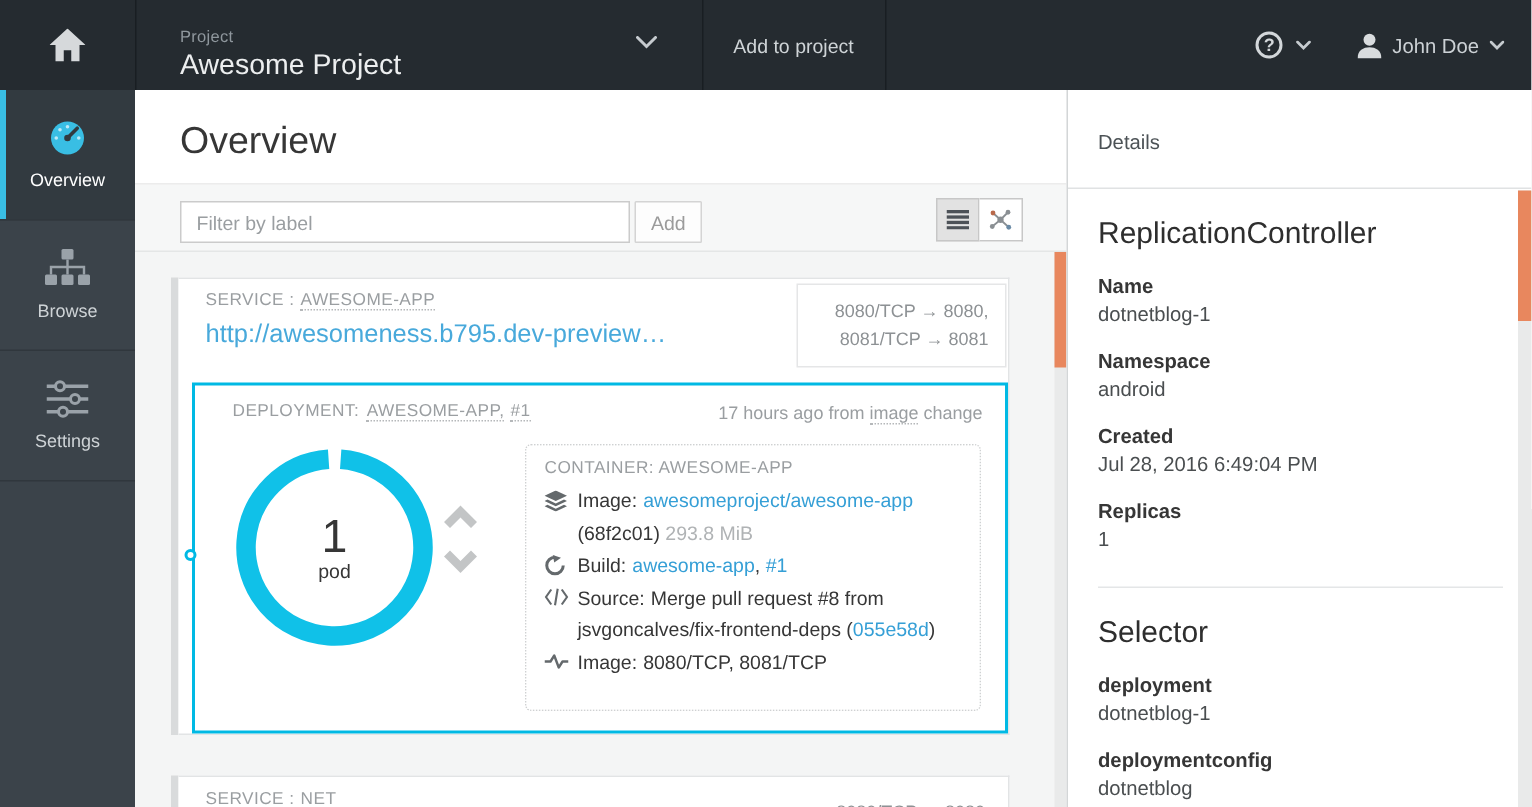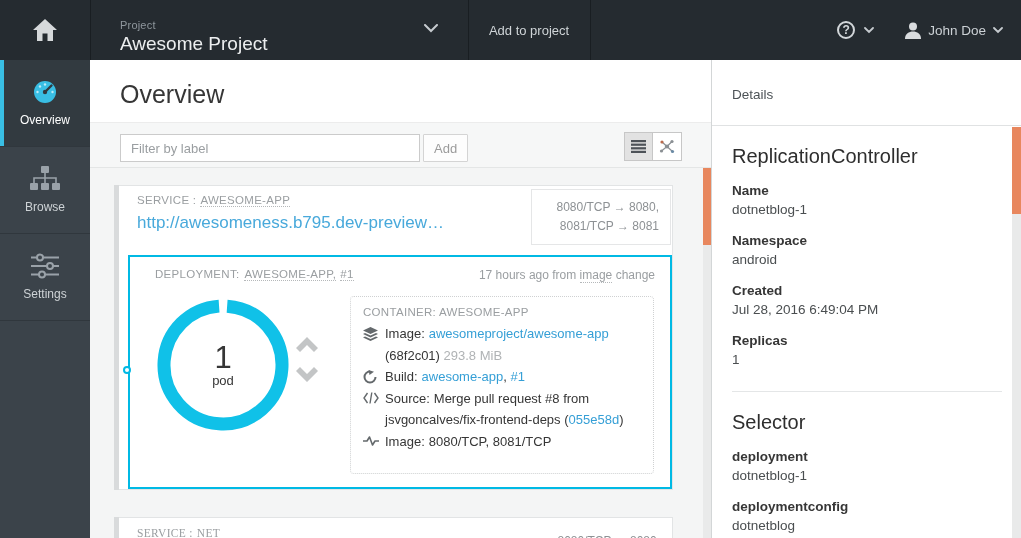--- a/index.html
+++ b/index.html
@@ -317,21 +317,21 @@
                 <span class="ctext"><span class="clabel">Image:</span><span>8080/TCP, 8081/TCP</span></span>
               </div>
             </div>
           </div>
         </div>
       </div>
 
       <div class="svc-card" style="top:349px; height:60px;">
         <div class="svc-accent"></div>
         <div class="svc-body">
-          <div style="padding:9px 0 0 18px;font-family:Liberation Serif, serif;">
+          <div style="padding:9px 0 0 18px;">
             <div class="svc-kind"><span class="kindword">SERVICE :</span><span class="dotted">NET</span></div>
           </div>
           <div class="ports-box" style="border:none; top:6px;">
             <div>8080/TCP → 8080,</div>
           </div>
         </div>
       </div>
 
       <div class="scroll-track main-scroll"></div>
       <div class="scroll-thumb main-scroll-thumb"></div>

